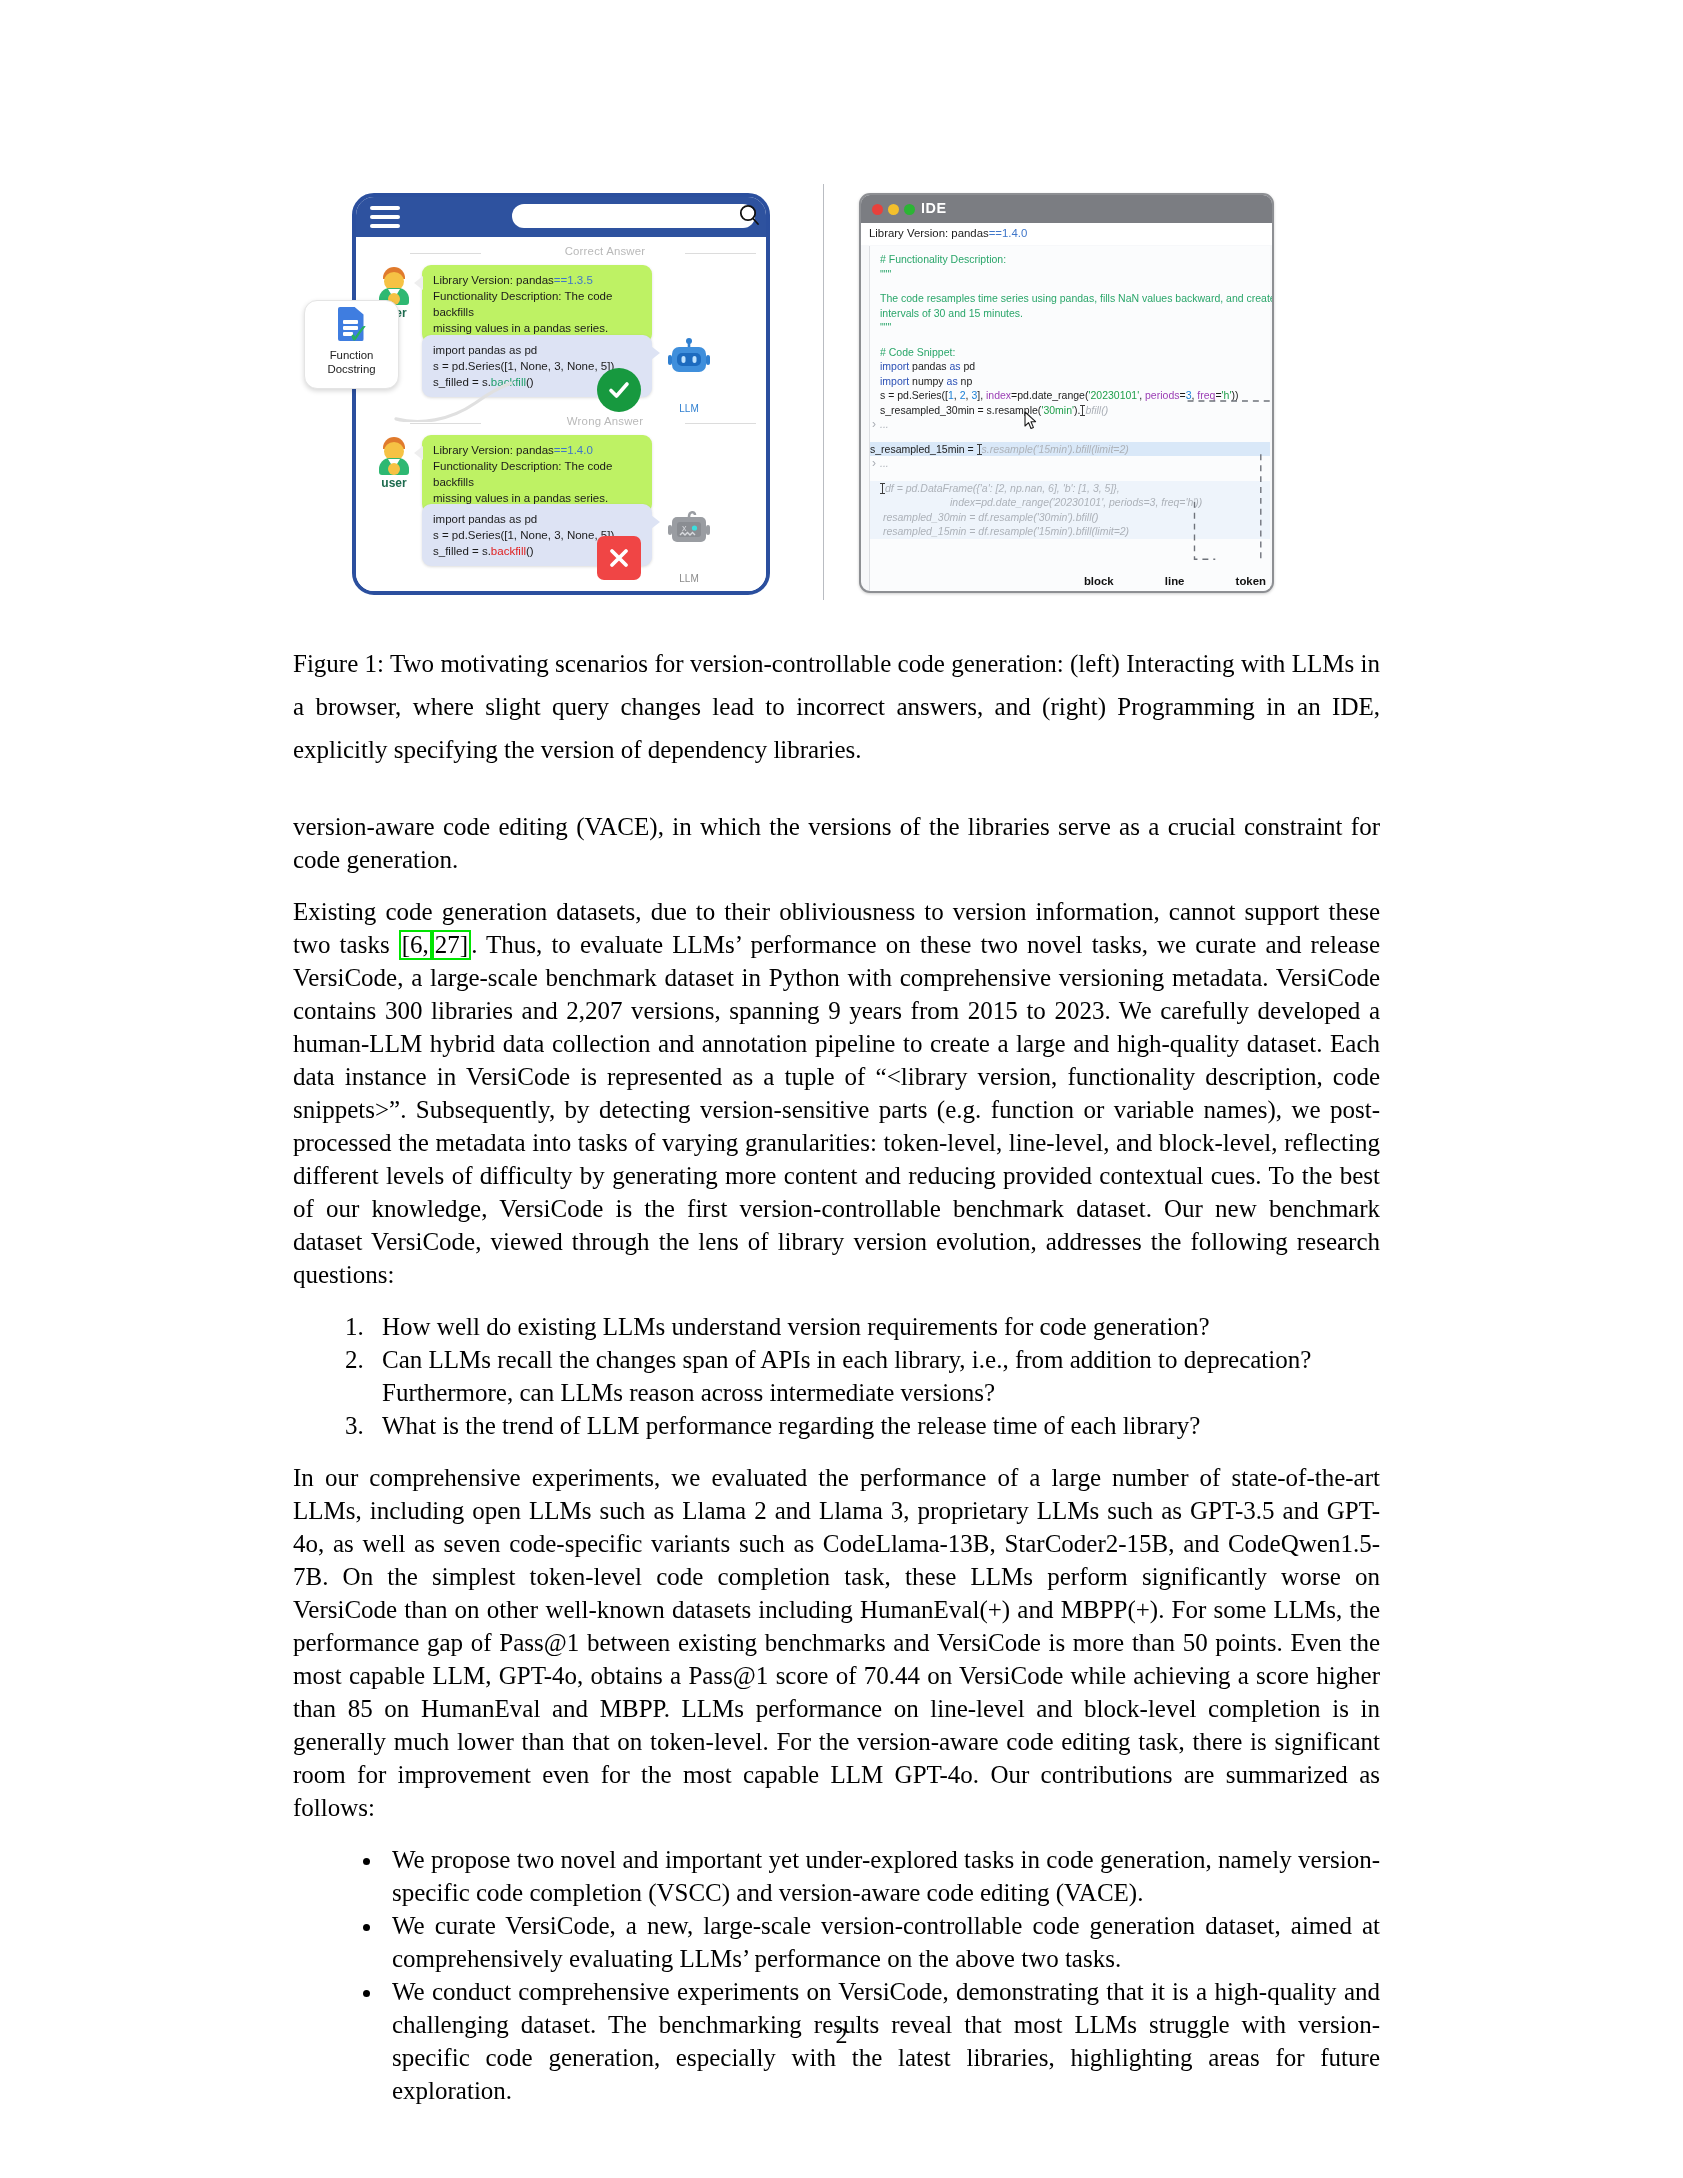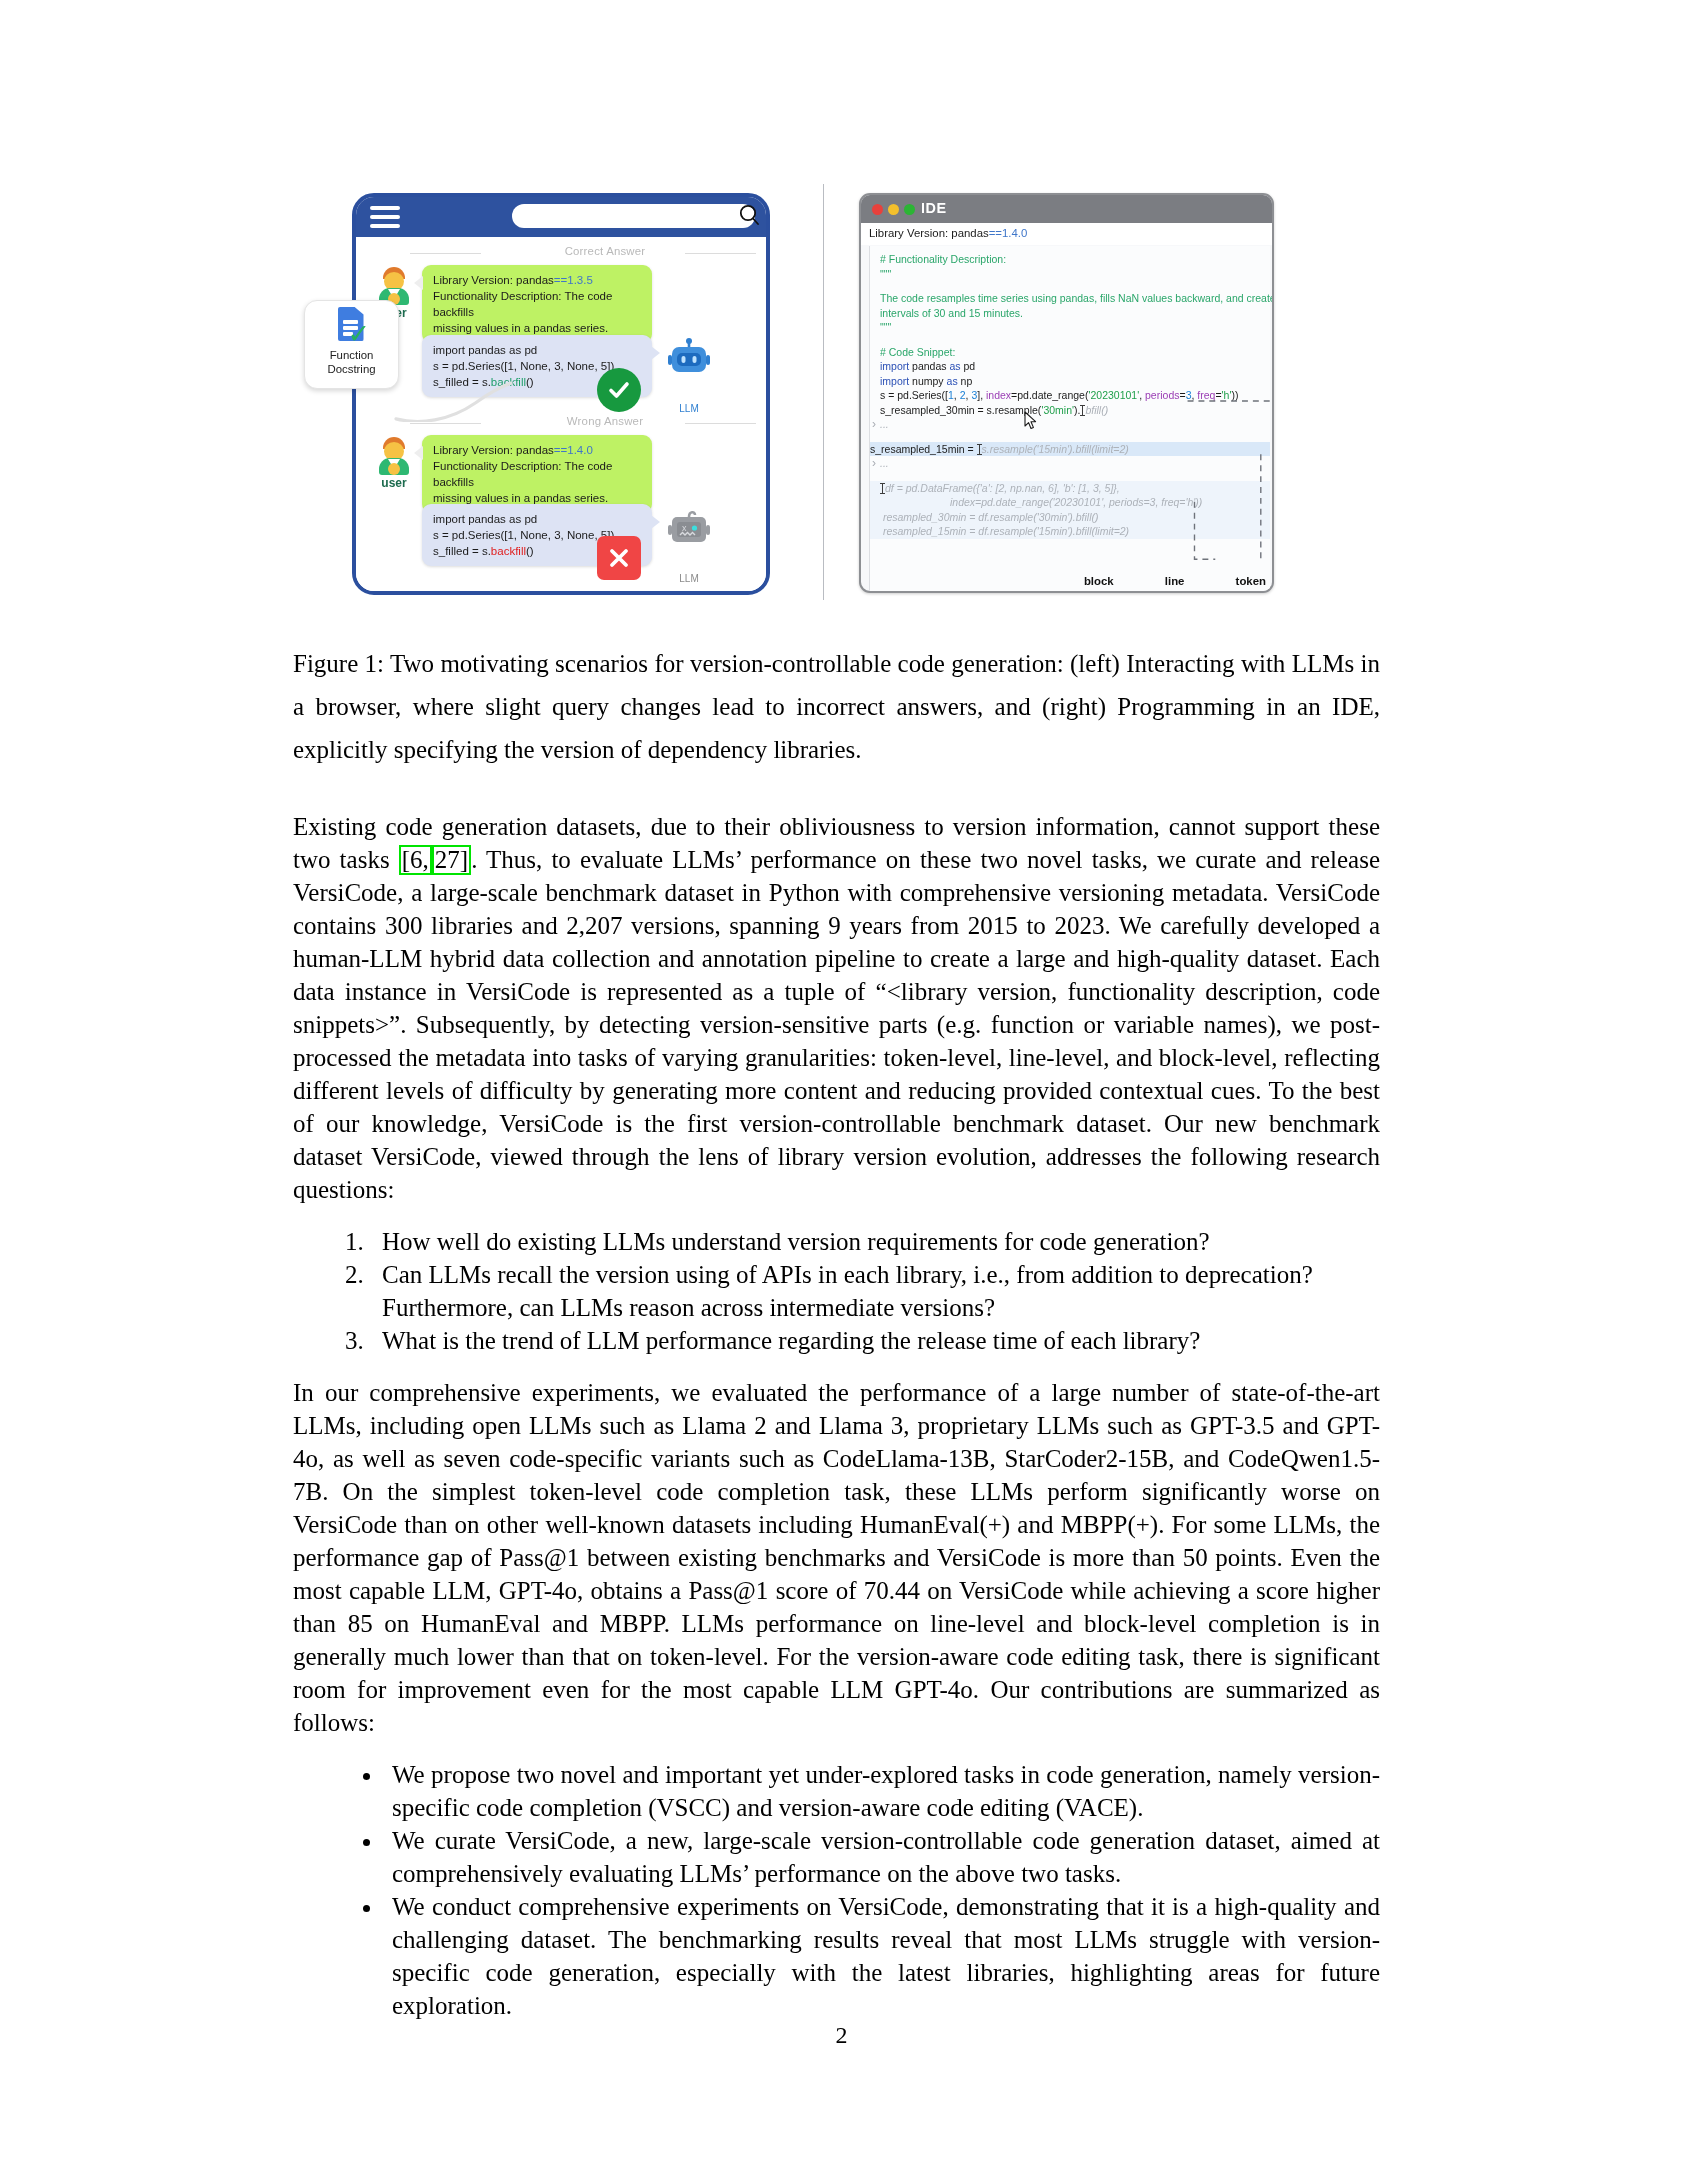--- a/index.html
+++ b/index.html
@@ -630,25 +630,26 @@
         <svg width="13" height="19" viewBox="0 0 13 19">
           <path d="M1 1 L1 15 L4.6 11.6 L7 17.5 L9.4 16.4 L7 10.8 L11.6 10.6 Z" fill="#fff" stroke="#1b1b1b" stroke-width="1.1" stroke-linejoin="round"></path>
         </svg>
       </div>
     </div>
   </div>
 
   <div class="caption">Figure 1: Two motivating scenarios for version-controllable code generation: (left) Interacting with LLMs in a browser, where slight query changes lead to incorrect answers, and (right) Programming in an IDE, explicitly specifying the version of dependency libraries.</div>
 
   <div class="body-text" style="top:810px;">
+    <p>version-aware code editing (VACE), in which the versions of the libraries serve as a crucial constraint for code generation.</p>
     <p><span>Existing code generation datasets, due to their obliviousness to version information, cannot support these two tasks </span><span class="cite-box">[<span>6</span>,</span><span class="cite-box"><span>27</span>]</span><span>. Thus, to evaluate LLMs’ performance on these two novel tasks, we curate and release VersiCode, a large-scale benchmark dataset in Python with comprehensive versioning metadata. VersiCode contains 300 libraries and 2,207 versions, spanning 9 years from 2015 to 2023. We carefully developed a human-LLM hybrid data collection and annotation pipeline to create a large and high-quality dataset. Each data instance in VersiCode is represented as a tuple of “&lt;library version, functionality description, code snippets&gt;”. Subsequently, by detecting version-sensitive parts (e.g. function or variable names), we post-processed the metadata into tasks of varying granularities: token-level, line-level, and block-level, reflecting different levels of difficulty by generating more content and reducing provided contextual cues. To the best of our knowledge, VersiCode is the first version-controllable benchmark dataset. Our new benchmark dataset VersiCode, viewed through the lens of library version evolution, addresses the following research questions:</span></p>
 
     <ol class="rq">
       <li>How well do existing LLMs understand version requirements for code generation?</li>
-      <li>Can LLMs recall the version using of APIs in each library, i.e., from addition to deprecation? Furthermore, can LLMs reason across intermediate versions?</li>
+      <li>Can LLMs recall the changes span of APIs in each library, i.e., from addition to deprecation? Furthermore, can LLMs reason across intermediate versions?</li>
       <li>What is the trend of LLM performance regarding the release time of each library?</li>
     </ol>
 
     <p>In our comprehensive experiments, we evaluated the performance of a large number of state-of-the-art LLMs, including open LLMs such as Llama 2 and Llama 3, proprietary LLMs such as GPT-3.5 and GPT-4o, as well as seven code-specific variants such as CodeLlama-13B, StarCoder2-15B, and CodeQwen1.5-7B. On the simplest token-level code completion task, these LLMs perform significantly worse on VersiCode than on other well-known datasets including HumanEval(+) and MBPP(+). For some LLMs, the performance gap of Pass@1 between existing benchmarks and VersiCode is more than 50 points. Even the most capable LLM, GPT-4o, obtains a Pass@1 score of 70.44 on VersiCode while achieving a score higher than 85 on HumanEval and MBPP. LLMs performance on line-level and block-level completion is in generally much lower than that on token-level. For the version-aware code editing task, there is significant room for improvement even for the most capable LLM GPT-4o. Our contributions are summarized as follows:</p>
 
     <ul class="contrib">
       <li>We propose two novel and important yet under-explored tasks in code generation, namely version-specific code completion (VSCC) and version-aware code editing (VACE).</li>
       <li>We curate VersiCode, a new, large-scale version-controllable code generation dataset, aimed at comprehensively evaluating LLMs’ performance on the above two tasks.</li>
       <li>We conduct comprehensive experiments on VersiCode, demonstrating that it is a high-quality and challenging dataset. The benchmarking results reveal that most LLMs struggle with version-specific code generation, especially with the latest libraries, highlighting areas for future exploration.</li>
     </ul>

